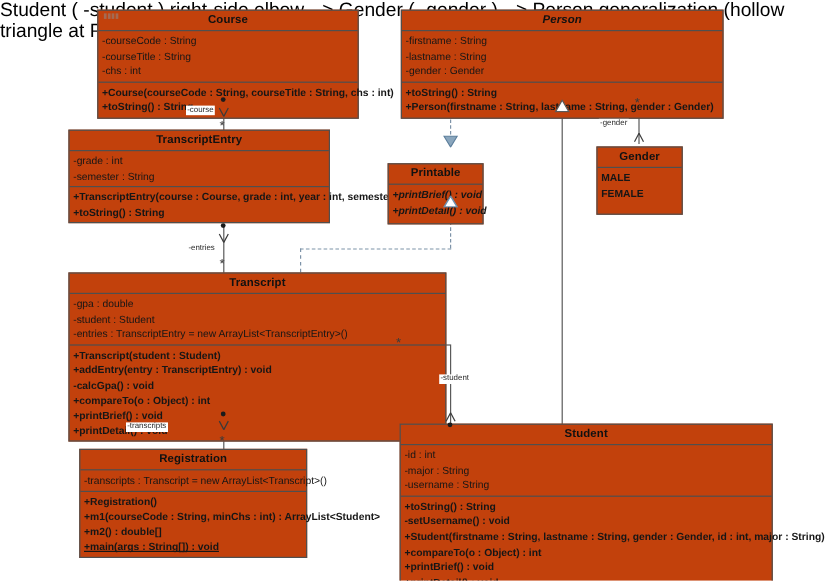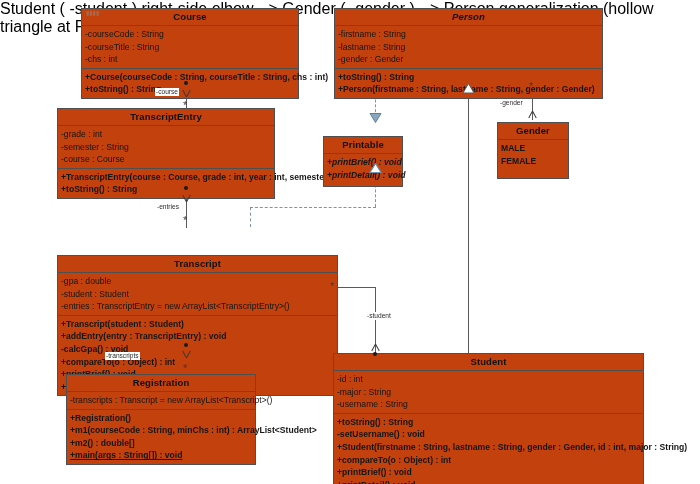--- a/index.html
+++ b/index.html
@@ -192,21 +192,20 @@
       <div class="uml-row">+Person(firstname : String, lastname : String, gender : Gender)</div>
     </div>
   </div>
 
   
   <div class="uml-class" style="left:57px;top:108px;width:218px;">
     <div class="uml-title">TranscriptEntry</div>
     <div class="uml-compartment">
       <div class="uml-row">-grade : int</div>
       <div class="uml-row">-semester : String</div>
-      <div class="uml-row">-course : Course</div>
     </div>
     <div class="uml-compartment last">
       <div class="uml-row">+TranscriptEntry(course : Course, grade : int, year : int, semester : String)</div>
       <div class="uml-row">+toString() : String</div>
     </div>
   </div>
 
   
   <div class="uml-class" style="left:323px;top:120px;width:80px;margin-top:16px;">
     <div class="uml-title">Printable</div>
@@ -219,21 +218,21 @@
   
   <div class="uml-class" style="left:497px;top:122px;width:72px;">
     <div class="uml-title">Gender</div>
     <div class="uml-compartment last" style="min-height:38px;">
       <div class="uml-row">MALE</div>
       <div class="uml-row">FEMALE</div>
     </div>
   </div>
 
   
-  <div class="uml-class" style="left:57px;top:227px;width:281px;margin-top:28px;">
+  <div class="uml-class" style="left:57px;top:227px;width:315px;">
     <div class="uml-title">Transcript</div>
     <div class="uml-compartment">
       <div class="uml-row">-gpa : double</div>
       <div class="uml-row">-student : Student</div>
       <div class="uml-row">-entries : TranscriptEntry = new ArrayList&lt;TranscriptEntry&gt;()</div>
     </div>
     <div class="uml-compartment last">
       <div class="uml-row">+Transcript(student : Student)</div>
       <div class="uml-row">+addEntry(entry : TranscriptEntry) : void</div>
       <div class="uml-row">-calcGpa() : void</div>

